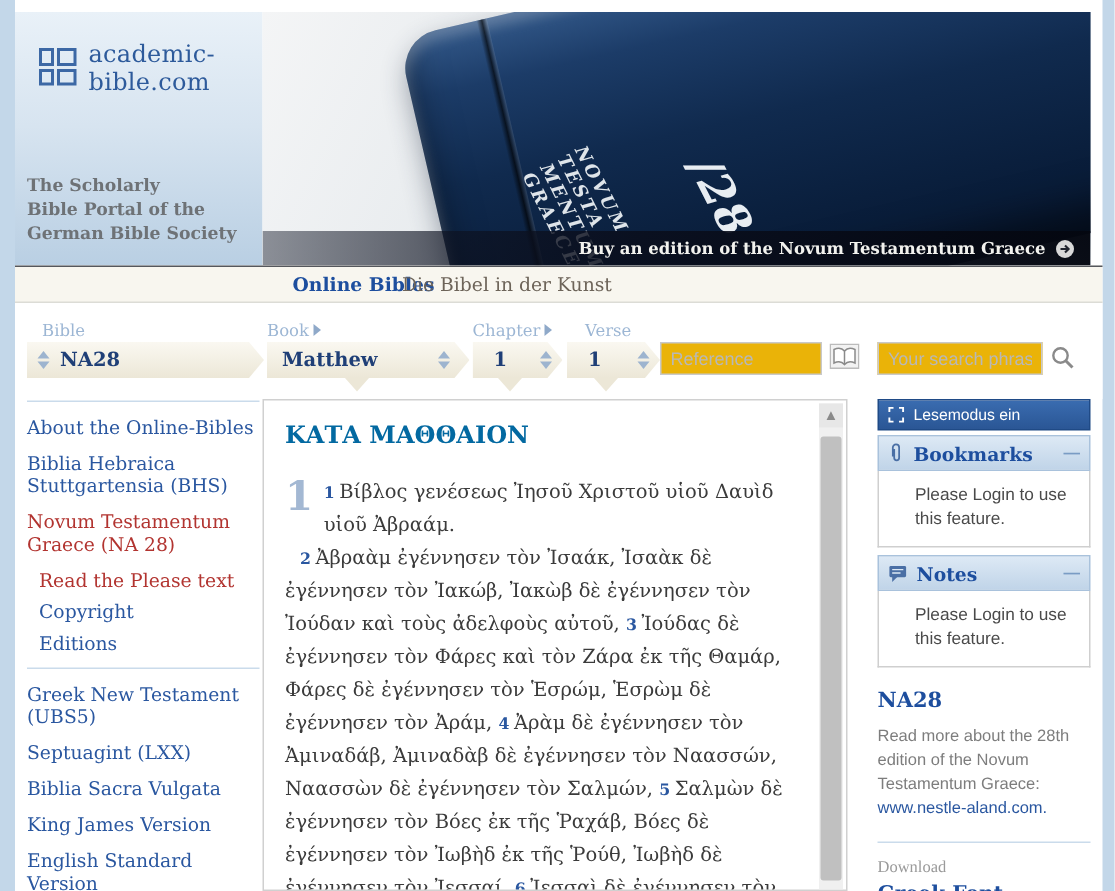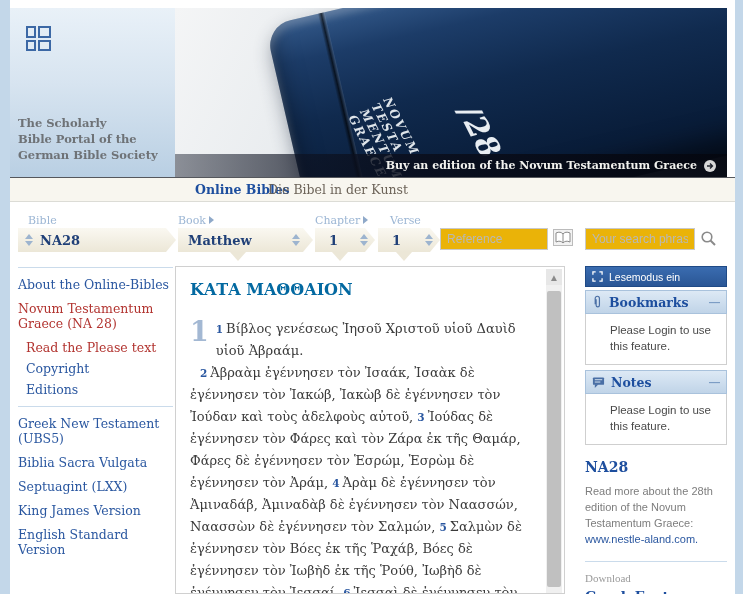--- a/index.html
+++ b/index.html
@@ -99,20 +99,21 @@
   <div class="canvas">
 
     <div class="logo-box">
       <div class="logo-row">
         <div class="logo-mark">
           <span></span>
             <span></span>
             <span></span>
             <span></span>
         </div>
+        <div class="site-name" style="color:#2d5a9b;font-size:16px;">academic-bible.com</div>
       </div>
       <div class="tagline">
         <div>The Scholarly</div>
         <div>Bible Portal of the</div>
         <div>German Bible Society</div>
       </div>
     </div>
 
     <div class="photo">
       <div class="book">
@@ -192,28 +193,29 @@
         <svg width="17" height="17" viewBox="0 0 17 17">
           <circle cx="7" cy="7" r="4.8" fill="none" stroke="#8a8a8a" stroke-width="1.6"></circle>
           <line x1="10.5" y1="10.5" x2="15" y2="15" stroke="#8a8a8a" stroke-width="2"></line>
         </svg>
       </span>
     </div>
 
     <div class="sidebar" id="sidebar">
         <div class="sep"></div>
         <div class="side-item">About the Online-Bibles</div>
+        <div class="side-item">Biblia Hebraica Stuttgartensia (BHS)</div>
         <div class="side-item red">Novum Testamentum Graece (NA 28)</div>
         <div class="side-item red sub">Read the Please text</div>
         <div class="side-item sub">Copyright</div>
         <div class="side-item sub">Editions</div>
         <div class="sep"></div>
         <div class="side-item">Greek New Testament (UBS5)</div>
+        <div class="side-item">Septuagint (LXX)</div>
         <div class="side-item">Biblia Sacra Vulgata</div>
-        <div class="side-item">Septuagint (LXX)</div>
         <div class="side-item">King James Version</div>
         <div class="side-item">English Standard Version</div>
       </div>
 
     <div class="content">
       <div class="greek" id="greek">
         <div class="book-title">ΚΑΤΑ ΜΑΘΘΑΙΟΝ</div>
       <p class="noindent"><span class="chapnum">1</span><span class="vnum">1</span><span>Βίβλος γενέσεως Ἰησοῦ Χριστοῦ υἱοῦ Δαυὶδ υἱοῦ Ἀβραάμ. </span></p>
           <p><span class="vnum">2</span><span>Ἀβραὰμ ἐγέννησεν τὸν Ἰσαάκ, Ἰσαὰκ δὲ ἐγέννησεν τὸν Ἰακώβ, Ἰακὼβ δὲ ἐγέννησεν τὸν Ἰούδαν καὶ τοὺς ἀδελφοὺς αὐτοῦ, </span><span class="vnum">3</span><span>Ἰούδας δὲ ἐγέννησεν τὸν Φάρες καὶ τὸν Ζάρα ἐκ τῆς Θαμάρ, Φάρες δὲ ἐγέννησεν τὸν Ἑσρώμ, Ἑσρὼμ δὲ ἐγέννησεν τὸν Ἀράμ, </span><span class="vnum">4</span><span>Ἀρὰμ δὲ ἐγέννησεν τὸν Ἀμιναδάβ, Ἀμιναδὰβ δὲ ἐγέννησεν τὸν Ναασσών, Ναασσὼν δὲ ἐγέννησεν τὸν Σαλμών, </span><span class="vnum">5</span><span>Σαλμὼν δὲ ἐγέννησεν τὸν Βόες ἐκ τῆς Ῥαχάβ, Βόες δὲ ἐγέννησεν τὸν Ἰωβὴδ ἐκ τῆς Ῥούθ, Ἰωβὴδ δὲ ἐγέννησεν τὸν Ἰεσσαί, </span><span class="vnum">6</span><span>Ἰεσσαὶ δὲ ἐγέννησεν τὸν Δαυὶδ τὸν βασιλέα. </span></p>
         </div>

